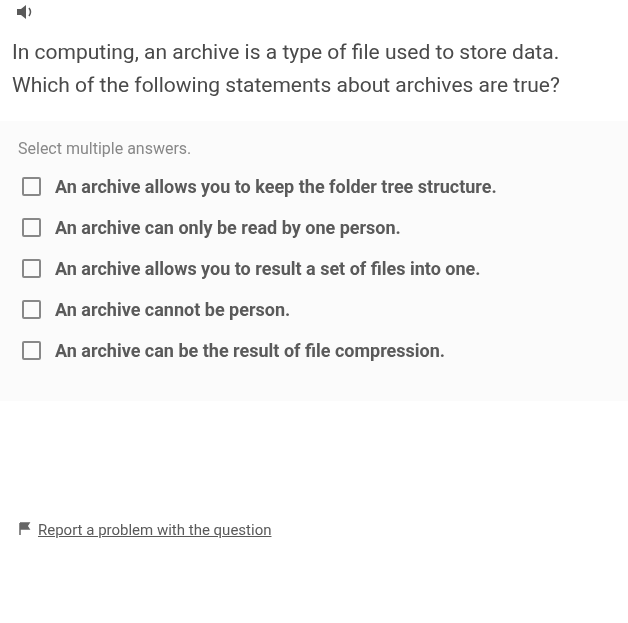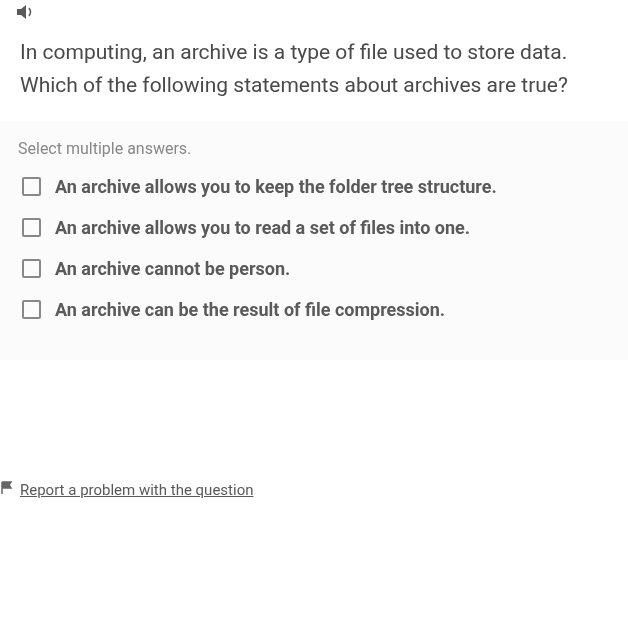--- a/index.html
+++ b/index.html
@@ -13,21 +13,21 @@
       width: 628px;
       height: 623px;
       padding: 0;
       color: #424242;
     }
     .audio-icon {
       margin: 4px 0 0 16px;
       color: #5a5a5a;
     }
     .question-text {
-      padding: 12px 18px 20px 20px;
+      padding: 12px 18px 20px 12px;
       font-size: 21px;
       line-height: 1.55;
       color: #4a4a4a;
       font-weight: 400;
     }
     .answers-block {
       background: #fbfbfb;
       padding: 18px 32px 20px 18px;
     }
     .instruction {
@@ -52,23 +52,23 @@
       flex-shrink: 0;
       background: transparent;
     }
     .option-label {
       font-size: 18px;
       color: #5a5a5a;
       font-weight: 700;
     }
     .report-link {
       margin-top: 120px;
-      padding-left: 0;
+      padding-left: 18px;
       display: flex;
-      align-items: center;
+      align-items: flex-start;
     }
     .flag-icon {
       margin-right: 6px;
       color: #666666;
     }
     .report-text {
       font-size: 15px;
       color: #5a5a5a;
       text-decoration: underline;
       cursor: pointer;
@@ -87,24 +87,28 @@
 <div class="question-text">In computing, an archive is a type of file used to store data. Which of the following statements about archives are true?</div>
 
 <div class="answers-block">
   <div class="instruction">Select multiple answers.</div>
 
   <div class="option">
     <div class="checkbox"></div>
     <div class="option-label">An archive allows you to keep the folder tree structure.</div>
   </div>
 
+  <div class="option">
+    <div class="checkbox"></div>
+    <div class="option-label">An archive can only be read by one person.</div>
+  </div>
 
   <div class="option">
     <div class="checkbox"></div>
-    <div class="option-label">An archive allows you to read a set of files into one.</div>
+    <div class="option-label">An archive allows you to result a set of files into one.</div>
   </div>
 
   <div class="option">
     <div class="checkbox"></div>
     <div class="option-label">An archive cannot be person.</div>
   </div>
 
   <div class="option">
     <div class="checkbox"></div>
     <div class="option-label">An archive can be the result of file compression.</div>

